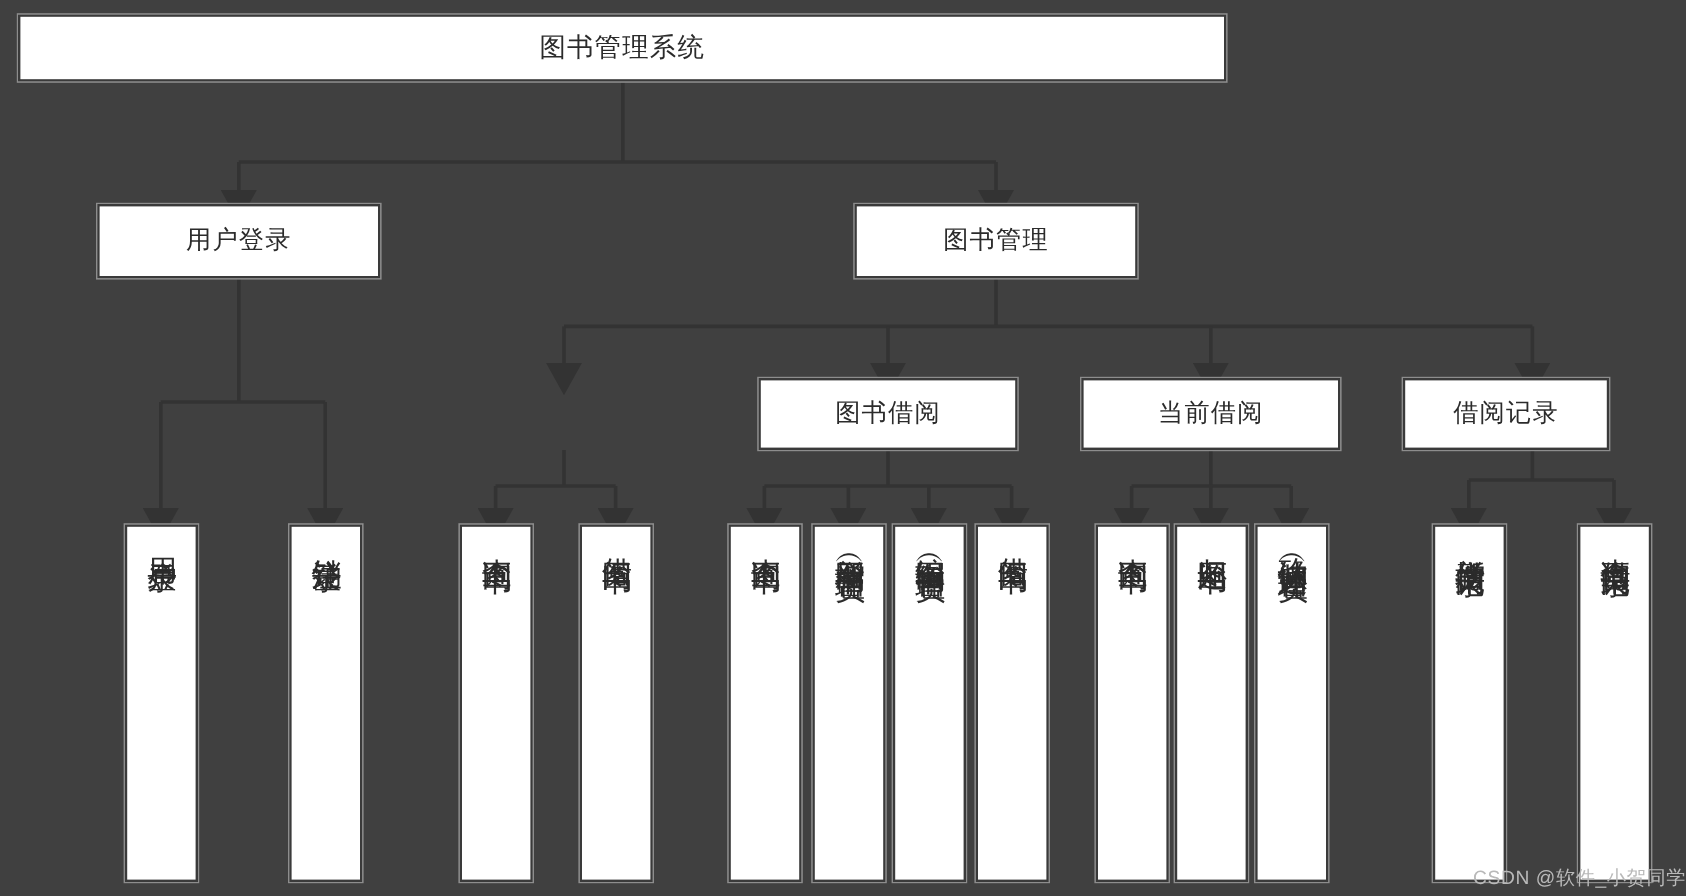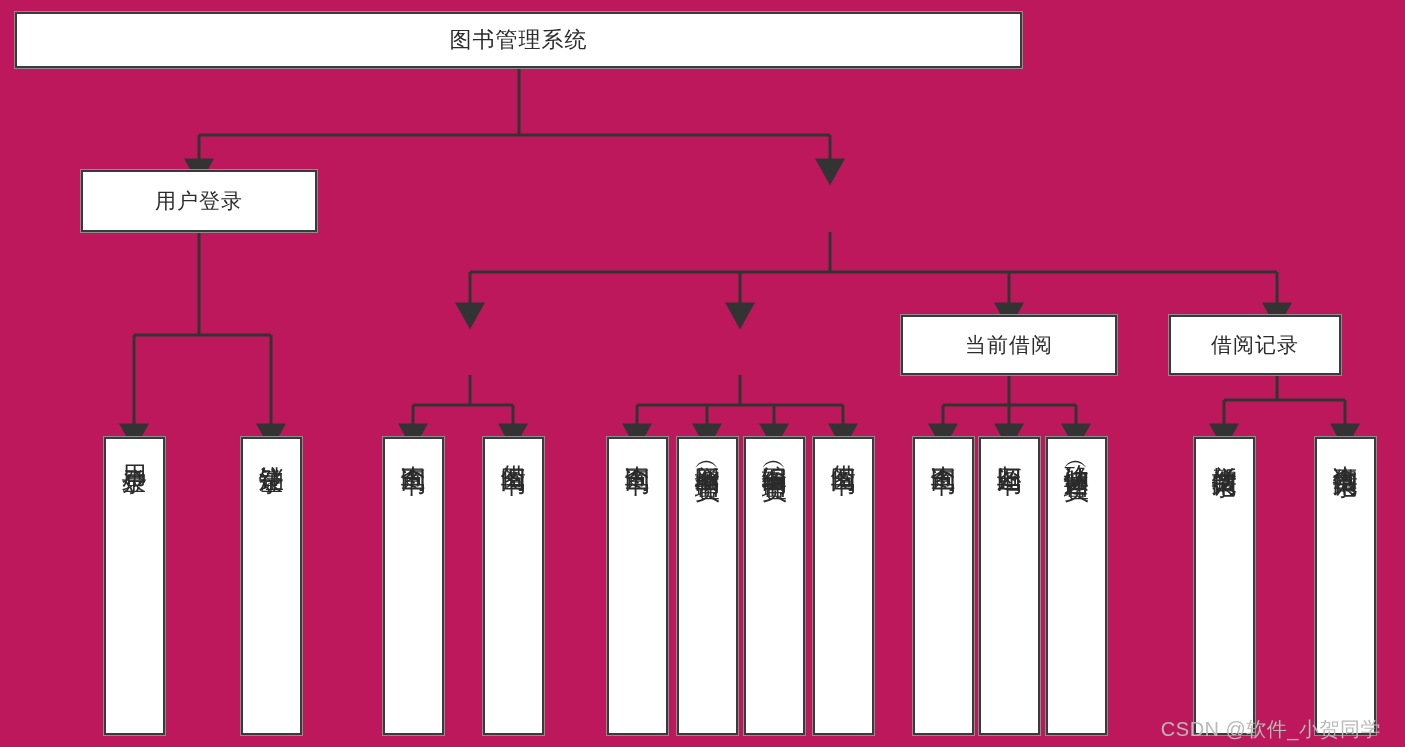--- a/index.html
+++ b/index.html
@@ -4,21 +4,21 @@
 <style>
   html,body{margin:0;padding:0;background:#ffffff;}
   body{
     font-family:"Liberation Sans","DejaVu Sans",sans-serif;
     -webkit-font-smoothing:antialiased;
   }
   #stage{
     position:relative;
     width:1405px;
     height:747px;
-    background:#be185d;
+    background:#404040;
     overflow:hidden;
   }
   svg#edges{
     position:absolute;
     left:0; top:0;
     width:1405px; height:747px;
     pointer-events:none;
   }
 
   
@@ -53,23 +53,23 @@
     font-size:25px;
     line-height:1.06;
     letter-spacing:2px;
     color:#2b2b2b;
     white-space:nowrap;
     text-align:start;
   }
 
   .watermark{
     position:absolute;
-    right:24px;
+    right:0;
     bottom:4px;
-    font-size:20px;
+    font-size:16px;
     color:#b9b9b9;
     letter-spacing:0.5px;
     white-space:nowrap;
   }
 </style>
 </head>
 <body>
 
 <div id="stage">
 
@@ -125,22 +125,28 @@
   </svg>
 
   <div class="node h-node root" style="left:15px; top:12px; width:1007px; height:56px;">
     <span>图书管理系统</span>
   </div>
 
   <div class="node h-node" style="left:81px; top:170px; width:236px; height:62px;">
     <span>用户登录</span>
   </div>
 
-
-
+  <div class="node h-node" style="left:712px; top:170px; width:236px; height:62px;">
+    <span>图书管理</span>
+  </div>
+
+
+  <div class="node h-node" style="left:632px; top:315px; width:216px; height:60px;">
+    <span>图书借阅</span>
+  </div>
 
   <div class="node h-node" style="left:901px; top:315px; width:216px; height:60px;">
     <span>当前借阅</span>
   </div>
 
   <div class="node h-node" style="left:1169px; top:315px; width:172px; height:60px;">
     <span>借阅记录</span>
   </div>
 
   <div class="node v-node" style="left:104px; top:437px; width:61px; height:298px;">

